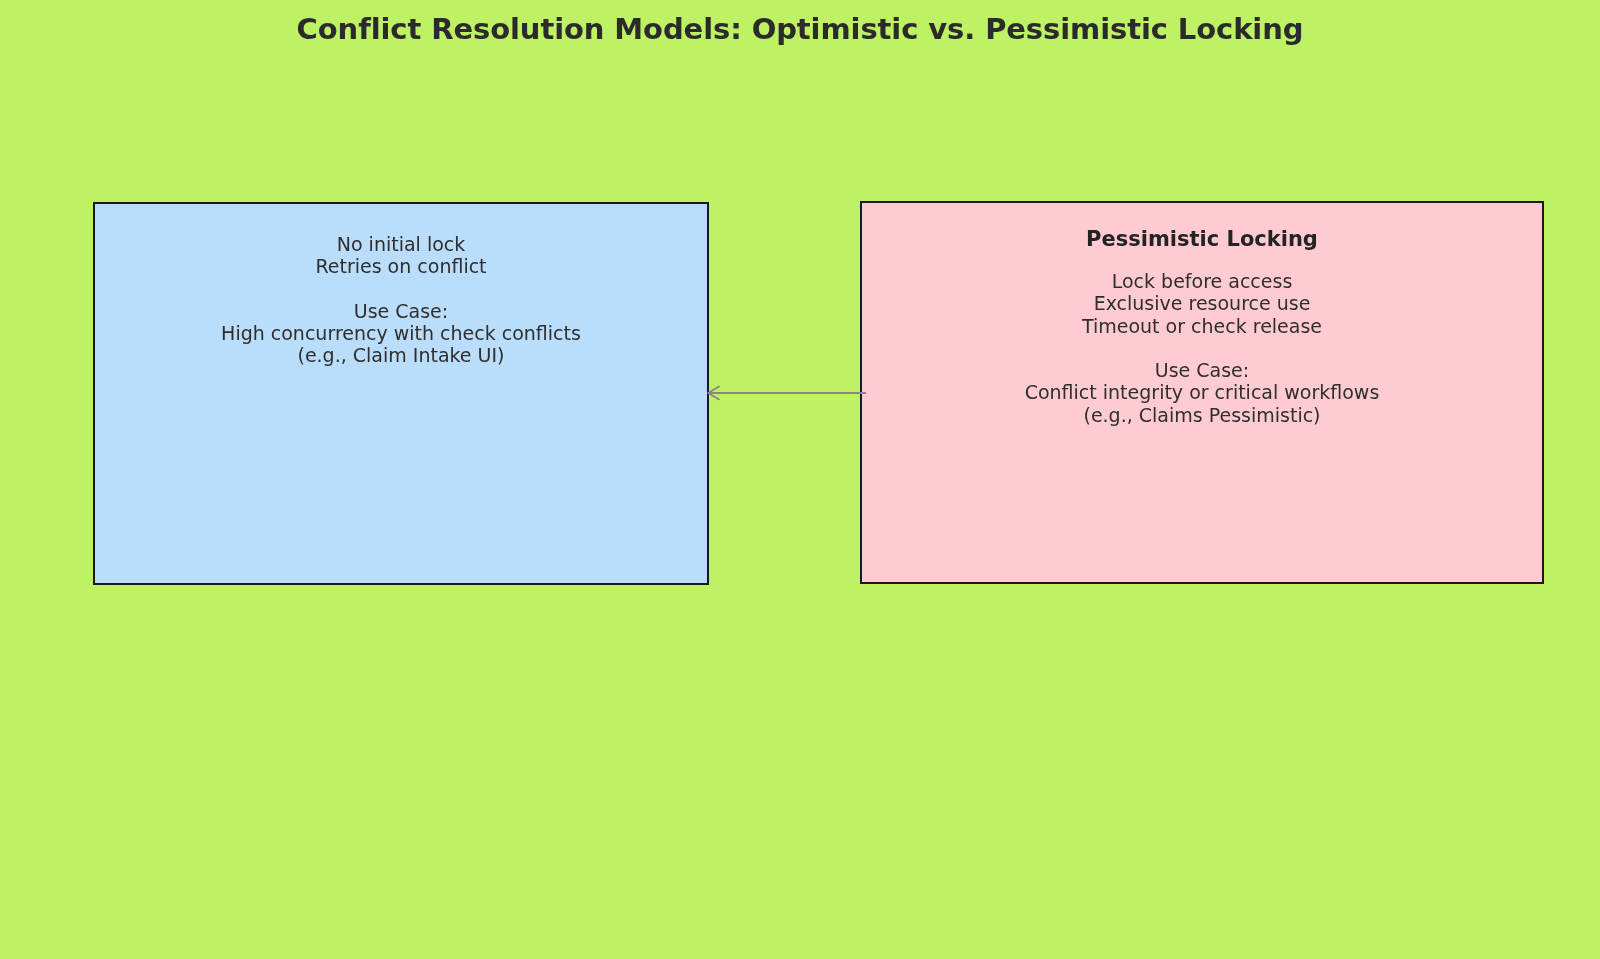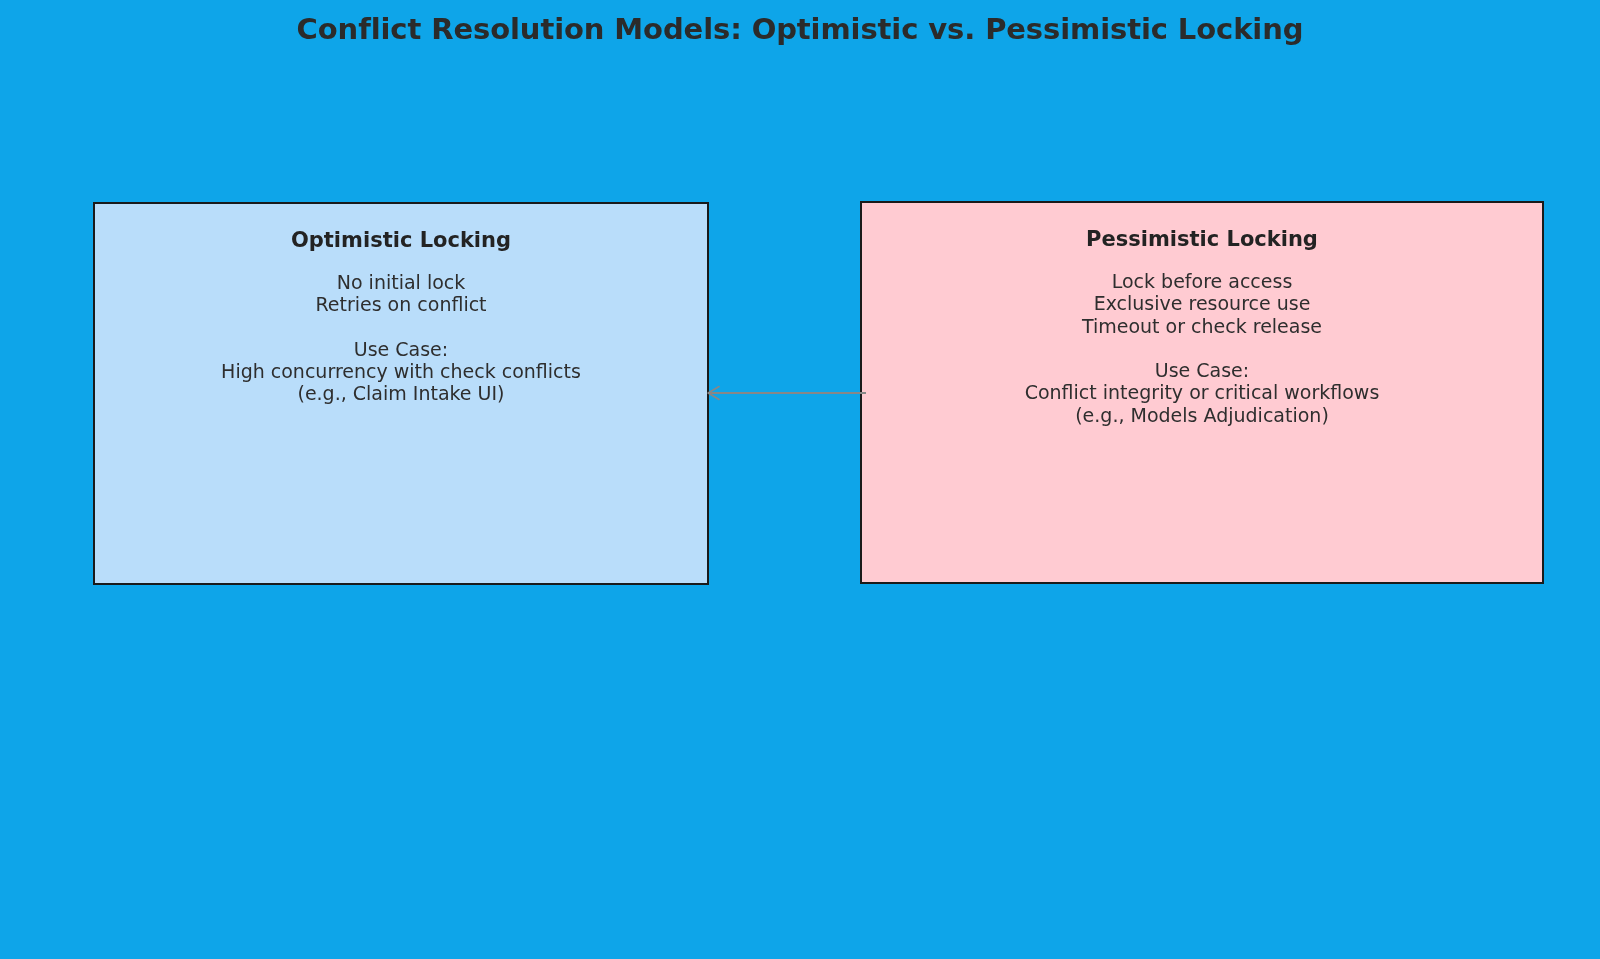--- a/index.html
+++ b/index.html
@@ -13,21 +13,21 @@
     position: relative;
     overflow: hidden;
     font-family: "DejaVu Sans", "Liberation Sans", sans-serif;
     color: #262626;
     -webkit-font-smoothing: antialiased;
   }
 
   #figure-canvas {
     position: absolute;
     inset: 0;
-    background: #0ea5e9;
+    background: #bef264;
   }
 
   
   .fig-title {
     position: absolute;
     left: 0;
     right: 0;
     top: 11px;
     text-align: center;
     font-size: 29px;
@@ -107,21 +107,20 @@
 </style>
 </head>
 <body>
 
 <div id="figure-canvas">
 
   <div class="fig-title">Conflict Resolution Models: Optimistic vs. Pessimistic Locking</div>
 
   <div class="concept-box left">
     <div class="box-inner">
-      <div class="box-heading">Optimistic Locking</div>
       <div class="box-body">
         <span class="line">No initial lock</span>
         <span class="line">Retries on conflict</span>
         <span class="line spacer"></span>
         <span class="line">Use Case:</span>
         <span class="line">High concurrency with check conflicts</span>
         <span class="line">(e.g., Claim Intake UI)</span>
       </div>
     </div>
   </div>
@@ -129,21 +128,21 @@
   <div class="concept-box right">
     <div class="box-inner">
       <div class="box-heading">Pessimistic Locking</div>
       <div class="box-body">
         <span class="line">Lock before access</span>
         <span class="line">Exclusive resource use</span>
         <span class="line">Timeout or check release</span>
         <span class="line spacer"></span>
         <span class="line">Use Case:</span>
         <span class="line">Conflict integrity or critical workflows</span>
-        <span class="line">(e.g., Models Adjudication)</span>
+        <span class="line">(e.g., Claims Pessimistic)</span>
       </div>
     </div>
   </div>
 
   <div class="connector">
     <svg width="162" height="30" viewBox="0 0 162 30" fill="none">
       <line x1="4" y1="15" x2="161" y2="15" stroke="#878787" stroke-width="1.8"></line>
       <path d="M 14 8.6 L 3.2 15 L 14 21.4" stroke="#878787" stroke-width="1.8" fill="none" stroke-linecap="round" stroke-linejoin="round"></path>
     </svg>
   </div>

